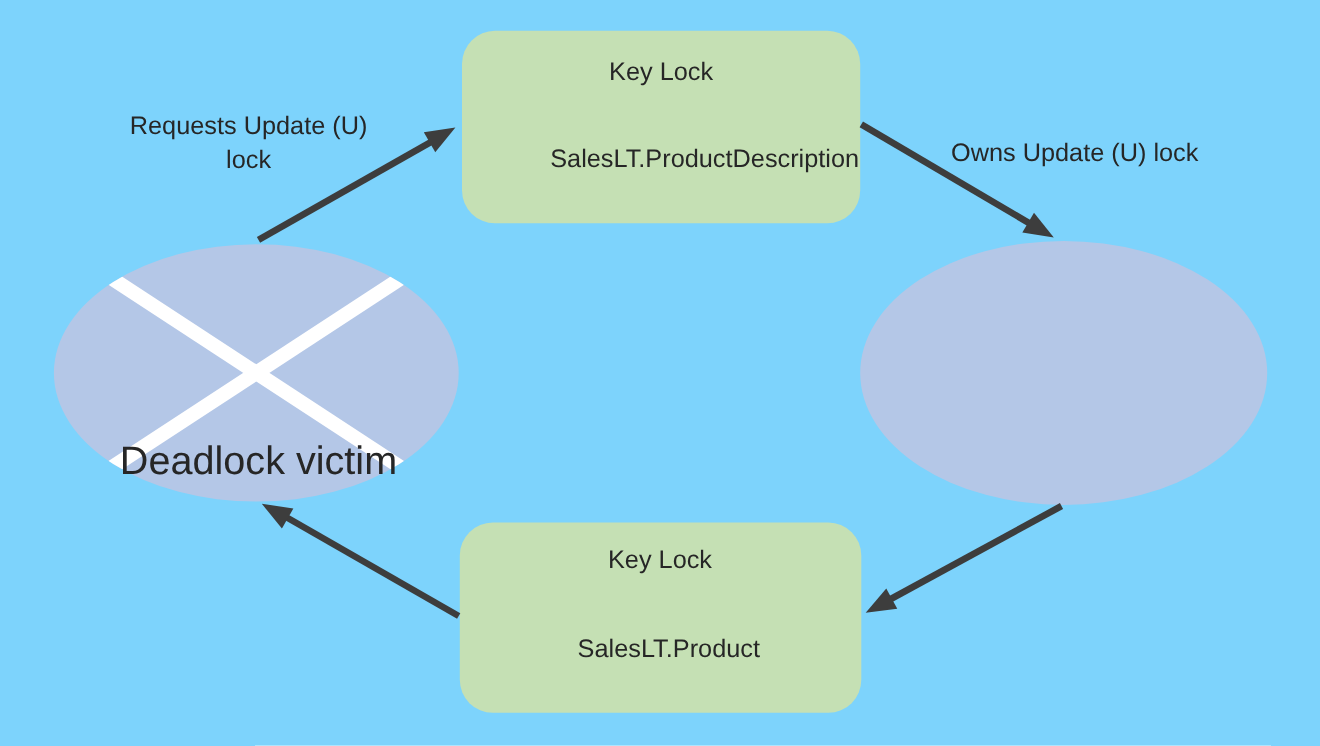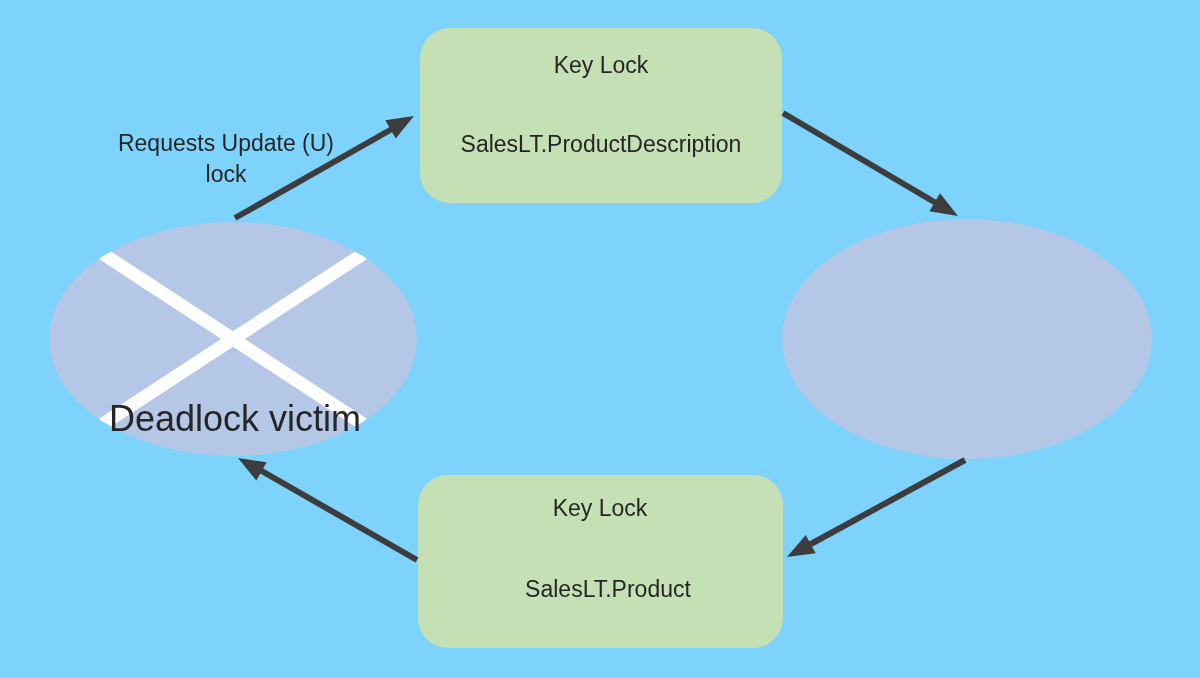--- a/index.html
+++ b/index.html
@@ -76,24 +76,25 @@
       <polygon points="787,557 805.7,534.9 815.7,553.3" fill="#3d3d3d"></polygon>
     </g>
 
     <g>
       <line x1="417" y1="560" x2="260" y2="470" stroke-width="6" stroke="#3d3d3d"></line>
       <polygon points="238,458 266.7,462.3 256.3,480.5" fill="#3d3d3d"></polygon>
     </g>
   </svg>
 
   <div class="txt" style="left:451px; top:50px; width:300px;">Key Lock</div>
-  <div class="txt" style="left:421px; top:129px; width:360px;">SalesLT.ProductDescription</div>
+  <div class="txt" style="left:421px; top:129px; width:360px;text-align:right;">SalesLT.ProductDescription</div>
 
   <div class="txt" style="left:450px; top:493px; width:300px;">Key Lock</div>
   <div class="txt" style="left:458px; top:574px; width:300px;">SalesLT.Product</div>
 
   <div class="txt victim" style="left:85px; top:402px; width:300px;">Deadlock victim</div>
 
 
-  <div class="txt edge-label" style="left:66px; top:128px; width:320px;">Requests Update (U)
+  <div class="txt edge-label" style="left:66px; top:99px; width:320px;">Requests Update (U)
 lock</div>
+  <div class="txt edge-label" style="left:817px; top:123px; width:320px;">Owns Update (U) lock</div>
 
 </div>
 
 </body></html>

